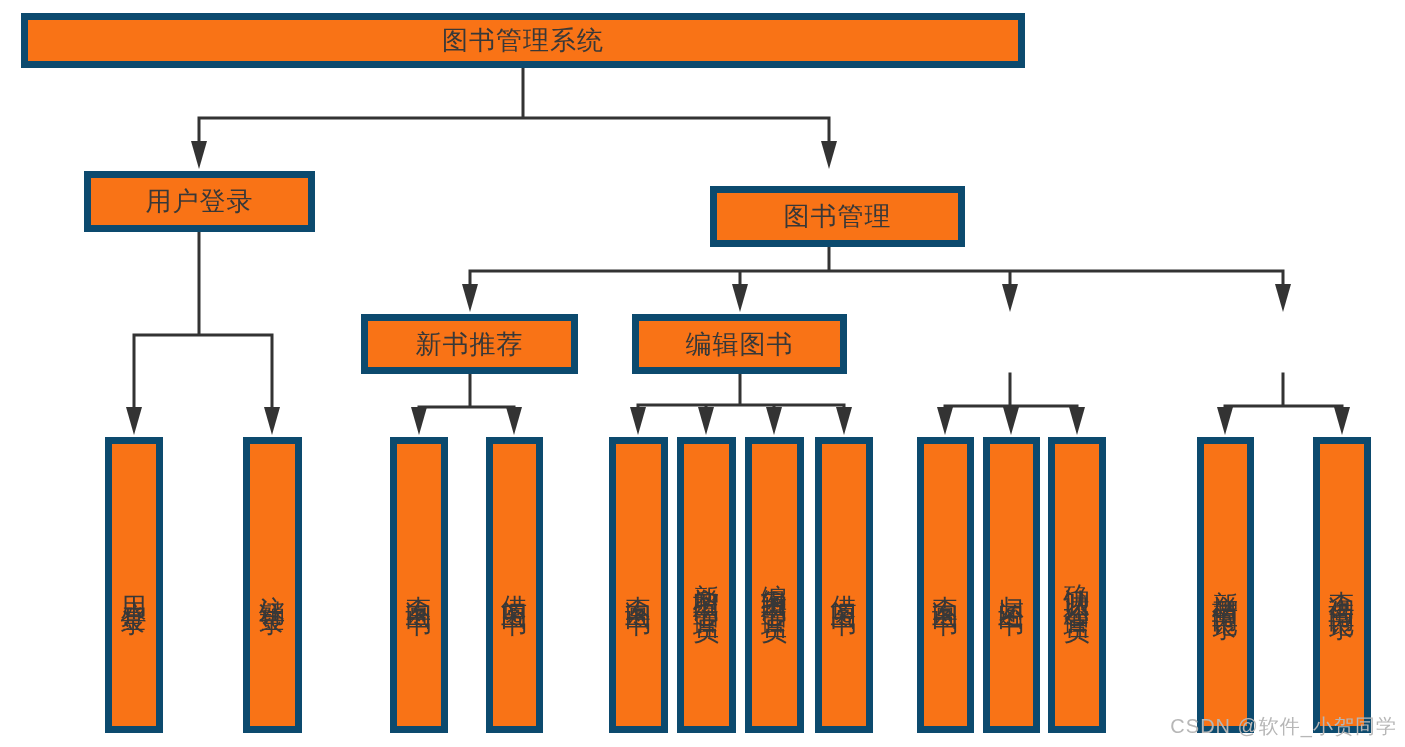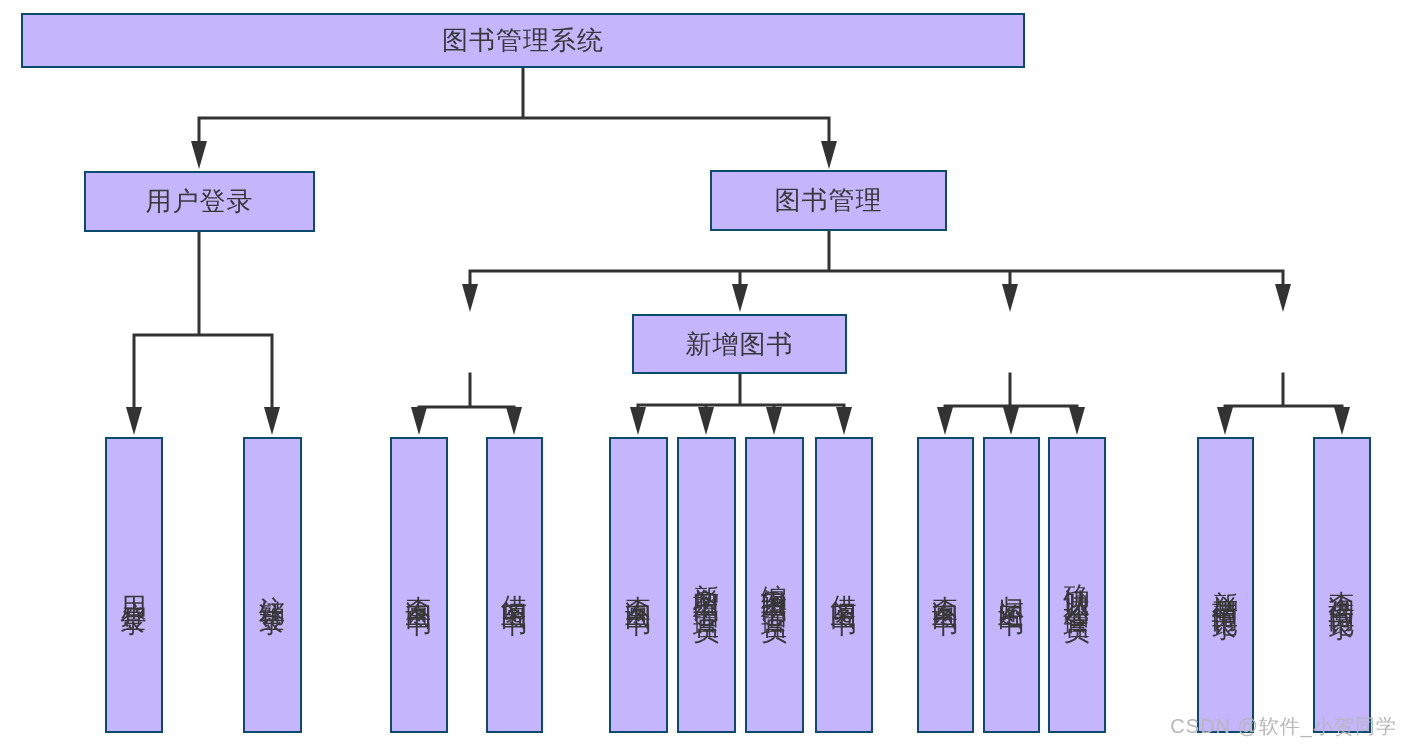--- a/index.html
+++ b/index.html
@@ -18,22 +18,22 @@
   #connectors {
     position: absolute;
     left: 0;
     top: 0;
     width: 1405px;
     height: 747px;
   }
   .box {
     position: absolute;
     box-sizing: border-box;
-    border: 2px solid #0c4a6e;
-    background: #c4b5fd;
+    border: 7px solid #0c4a6e;
+    background: #f97316;
     display: flex;
     align-items: center;
     justify-content: center;
     color: #383838;
     font-size: 26px;
   }
   .box .htext {
     white-space: nowrap;
     letter-spacing: 1px;
   }
@@ -92,26 +92,29 @@
     </g>
   </svg>
 
   <div class="box h" style="left:21px;top:13px;width:1004px;height:55px">
     <span class="htext">图书管理系统</span>
   </div>
 
   <div class="box h" style="left:84px;top:171px;width:231px;height:61px">
     <span class="htext">用户登录</span>
   </div>
-  <div class="box h" style="left:710px;top:170px;width:237px;height:61px">
+  <div class="box h" style="left:710px;top:186px;width:255px;height:61px">
     <span class="htext">图书管理</span>
   </div>
 
+  <div class="box h" style="left:361px;top:314px;width:217px;height:60px">
+    <span class="htext">新书推荐</span>
+  </div>
   <div class="box h" style="left:632px;top:314px;width:215px;height:60px">
-    <span class="htext">新增图书</span>
+    <span class="htext">编辑图书</span>
   </div>
 
   <div class="box v" style="left:105px;top:437px;width:58px;height:296px">
     <span class="vtext">用户登录</span>
   </div>
   <div class="box v" style="left:243px;top:437px;width:59px;height:296px">
     <span class="vtext">注销登录</span>
   </div>
 
   <div class="box v" style="left:390px;top:437px;width:58px;height:296px">

